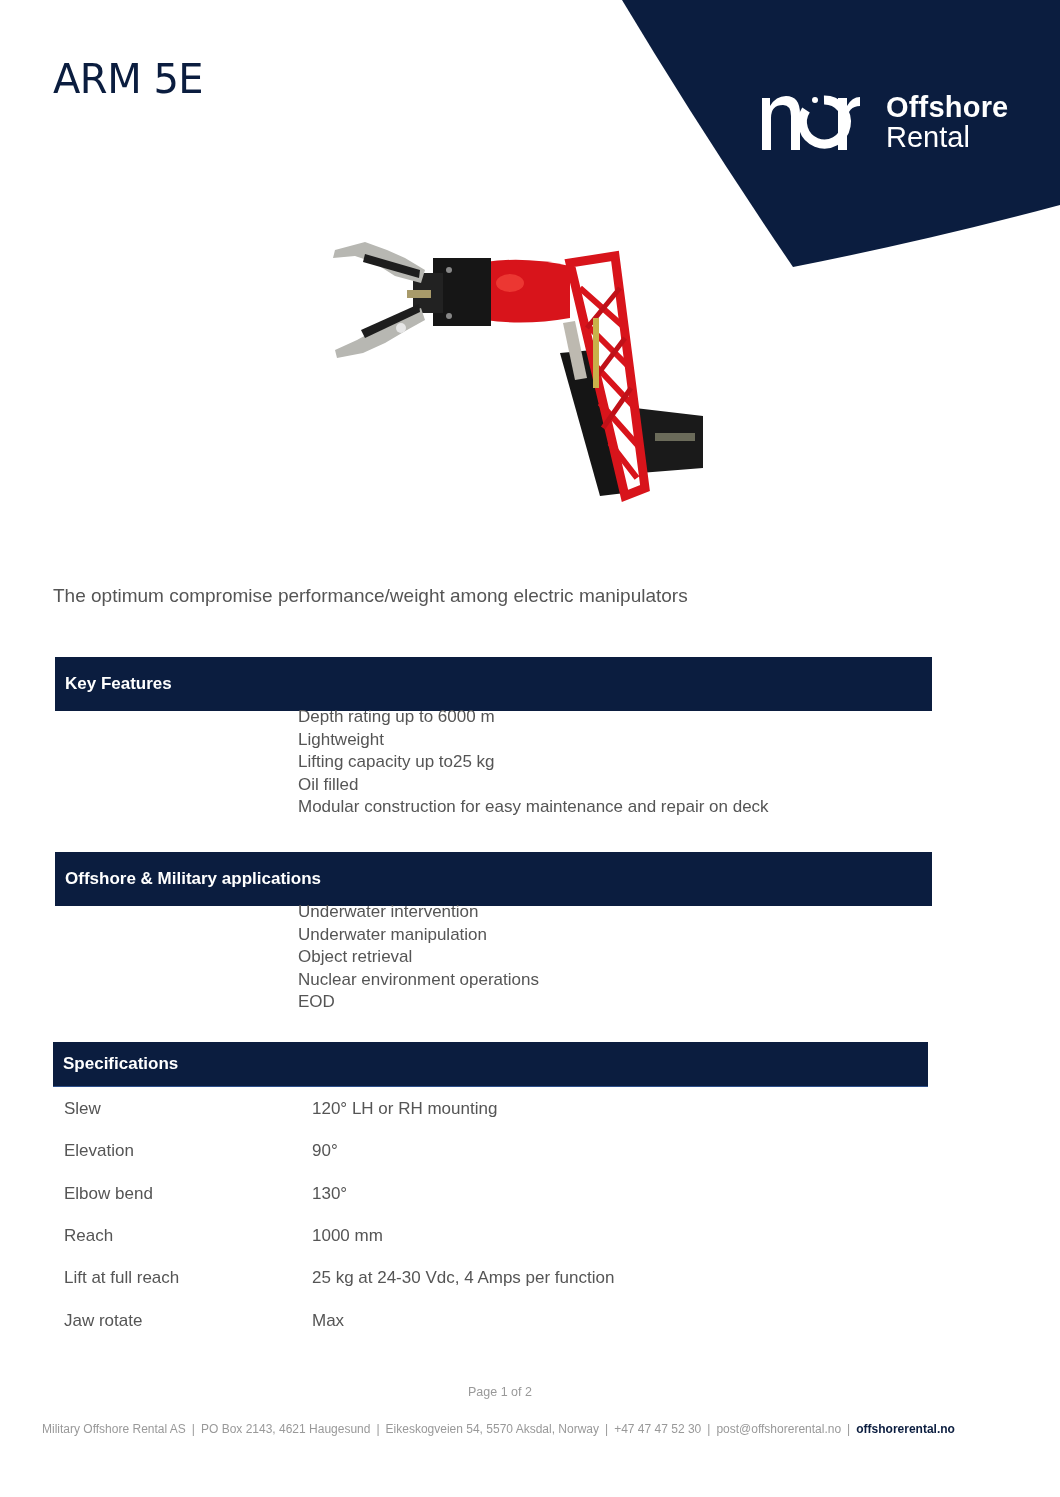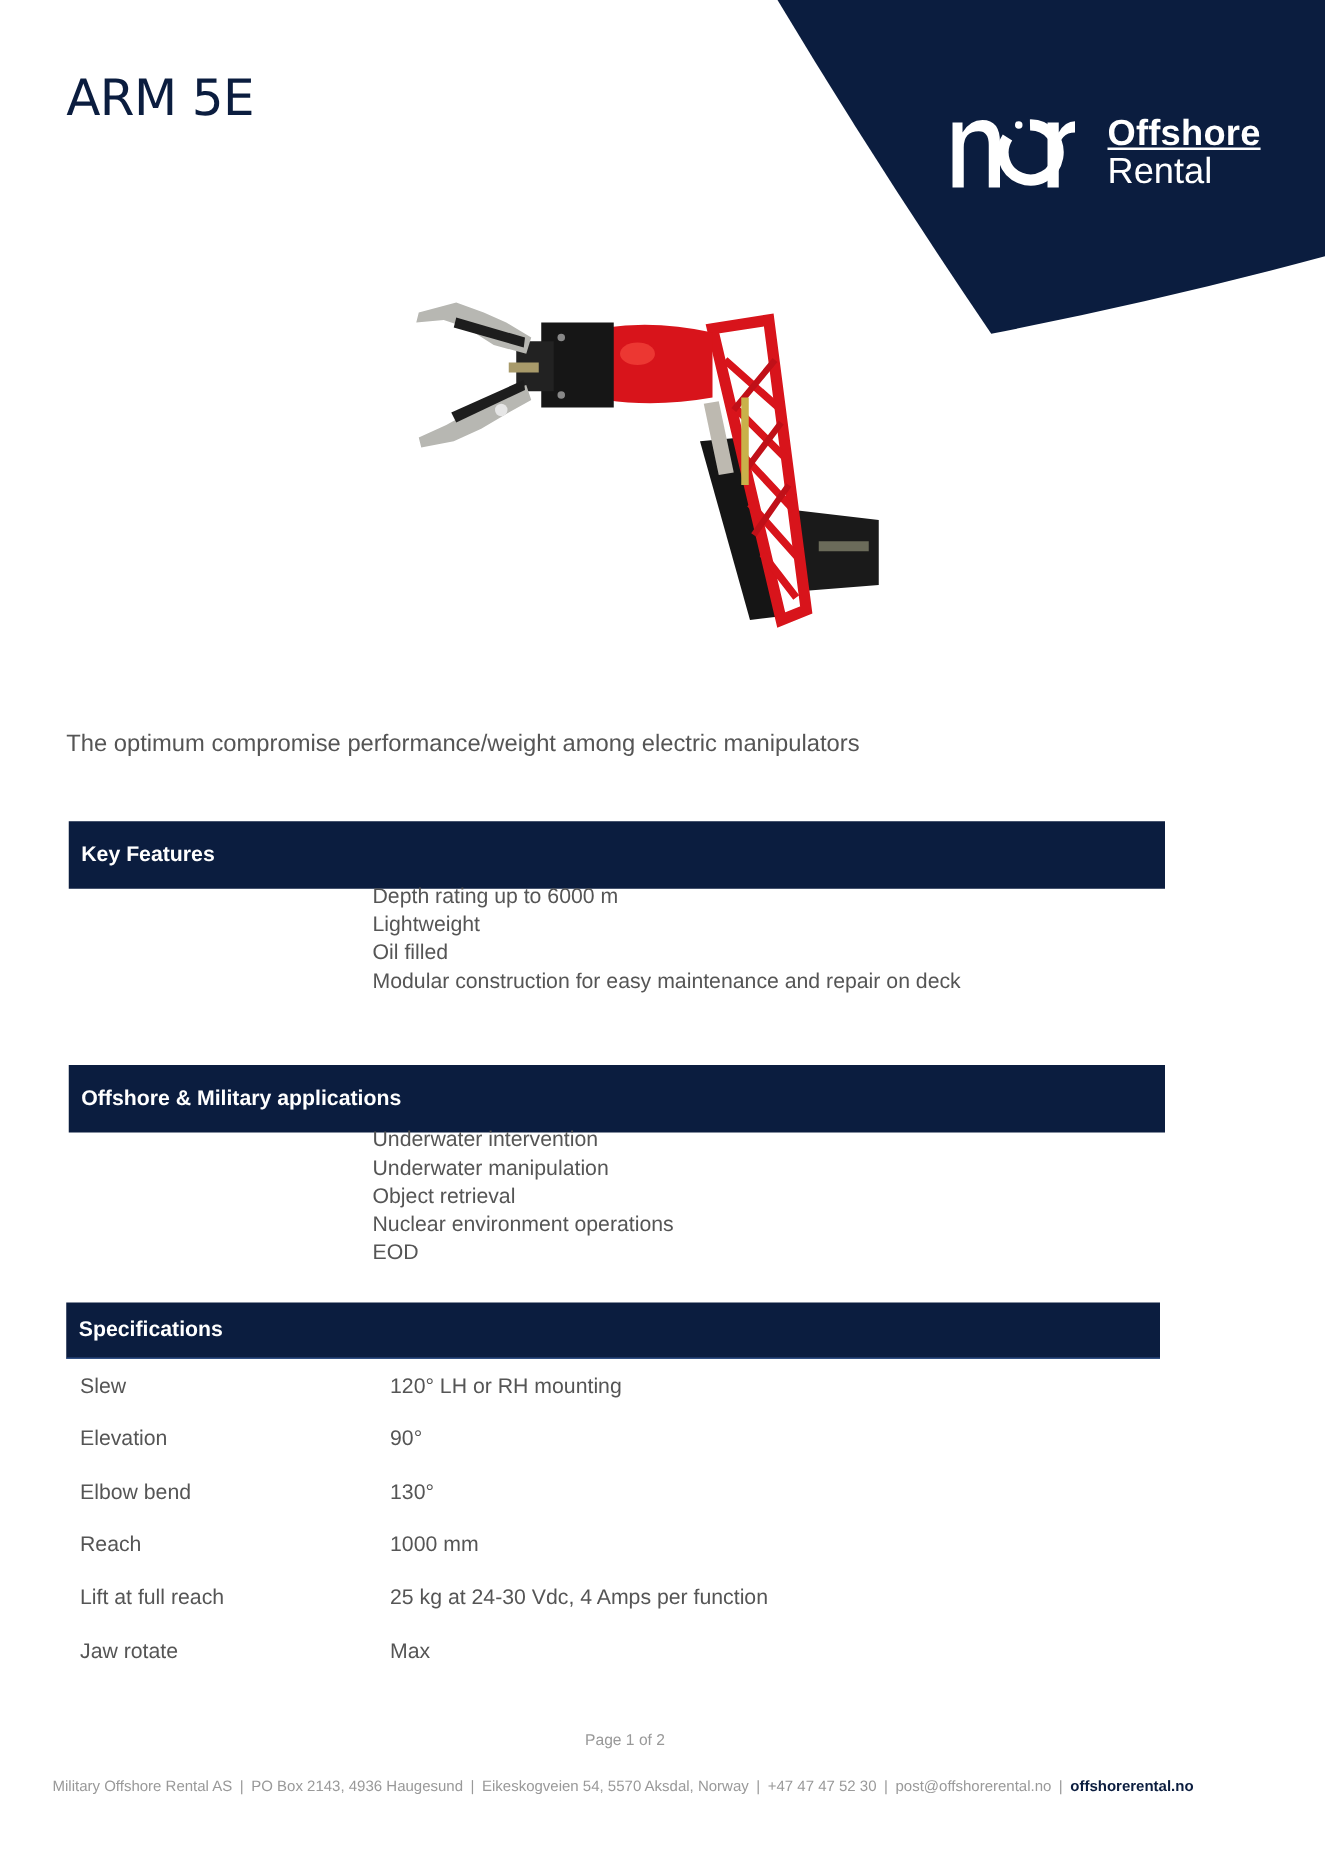--- a/index.html
+++ b/index.html
@@ -6,21 +6,21 @@
     body {
       width: 1060px; height: 1497px; position: relative; overflow: hidden;
       background: #ffffff;
       font-family: "Liberation Sans", sans-serif;
       color: #555555;
     }
     .corner-shape { position: absolute; left: 0; top: 0; width: 1060px; height: 280px; }
     .logo { position: absolute; left: 760px; top: 92px; display: flex; align-items: center; }
     .logo-mark { width: 100px; height: 60px; }
     .logo-text { margin-left: 26px; color: #ffffff; line-height: 30px; }
-    .logo-text .l1 { font-weight: bold; font-size: 29px; letter-spacing: 0.2px; display: block; text-decoration: underline; }
+    .logo-text .l1 { font-weight: bold; font-size: 29px; letter-spacing: 0.2px; display: block; }
     .logo-text .l2 { font-size: 29px; display: block; }
 
     .title {
       position: absolute; left: 53px; top: 56px;
       font-family: "DejaVu Sans", sans-serif;
       font-size: 40px; color: #0b1d3f; font-weight: normal; letter-spacing: -0.5px;
     }
     .product-image { position: absolute; left: 325px; top: 228px; width: 380px; height: 275px; }
 
     .tagline { position: absolute; left: 53px; top: 585px; font-size: 19px; color: #555; }
@@ -101,20 +101,21 @@
 </svg>
 
 <div class="tagline">The optimum compromise performance/weight among electric manipulators</div>
 
 <div class="section-header" style="top:657px;">
   <span>Key Features</span>
 </div>
 <div class="list" style="top:706px;">
   <div>Depth rating up to 6000 m</div>
   <div>Lightweight</div>
+  <div>Lifting capacity up to25 kg</div>
   <div>Oil filled</div>
   <div>Modular construction for easy maintenance and repair on deck</div>
 </div>
 
 <div class="section-header" style="top:852px;">
   <span>Offshore &amp; Military applications</span>
 </div>
 <div class="list" style="top:901px;">
   <div>Underwater intervention</div>
   <div>Underwater manipulation</div>
@@ -148,14 +149,14 @@
   <span class="spec-value">25 kg at 24-30 Vdc, 4 Amps per function</span>
 </div>
 <div class="spec-row" style="top:1311px;">
   <span class="spec-label">Jaw rotate</span>
   <span class="spec-value">Max</span>
 </div>
 
 <div class="page-num">Page 1 of  2</div>
 
 <div class="footer">
-  <span>Military Offshore Rental AS</span><span class="sep">|</span><span>PO Box 2143, 4936 Haugesund</span><span class="sep">|</span><span>Eikeskogveien 54, 5570 Aksdal, Norway</span><span class="sep">|</span><span>+47 47 47 52 30</span><span class="sep">|</span><span>post@offshorerental.no</span><span class="sep">|</span><span class="web">offshorerental.no</span>
+  <span>Military Offshore Rental AS</span><span class="sep">|</span><span>PO Box 2143, 4621 Haugesund</span><span class="sep">|</span><span>Eikeskogveien 54, 5570 Aksdal, Norway</span><span class="sep">|</span><span>+47 47 47 52 30</span><span class="sep">|</span><span>post@offshorerental.no</span><span class="sep">|</span><span class="web">offshorerental.no</span>
 </div>
 
 </body></html>

